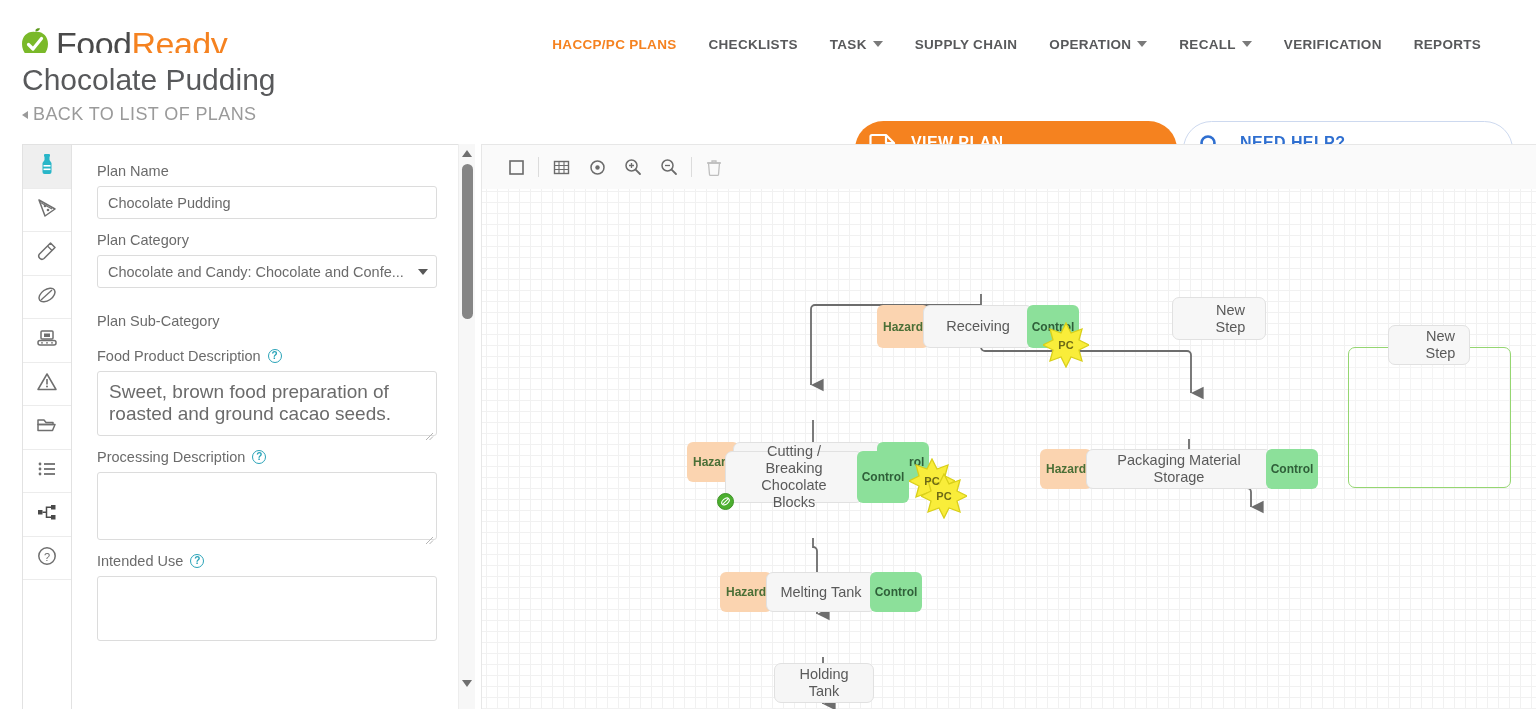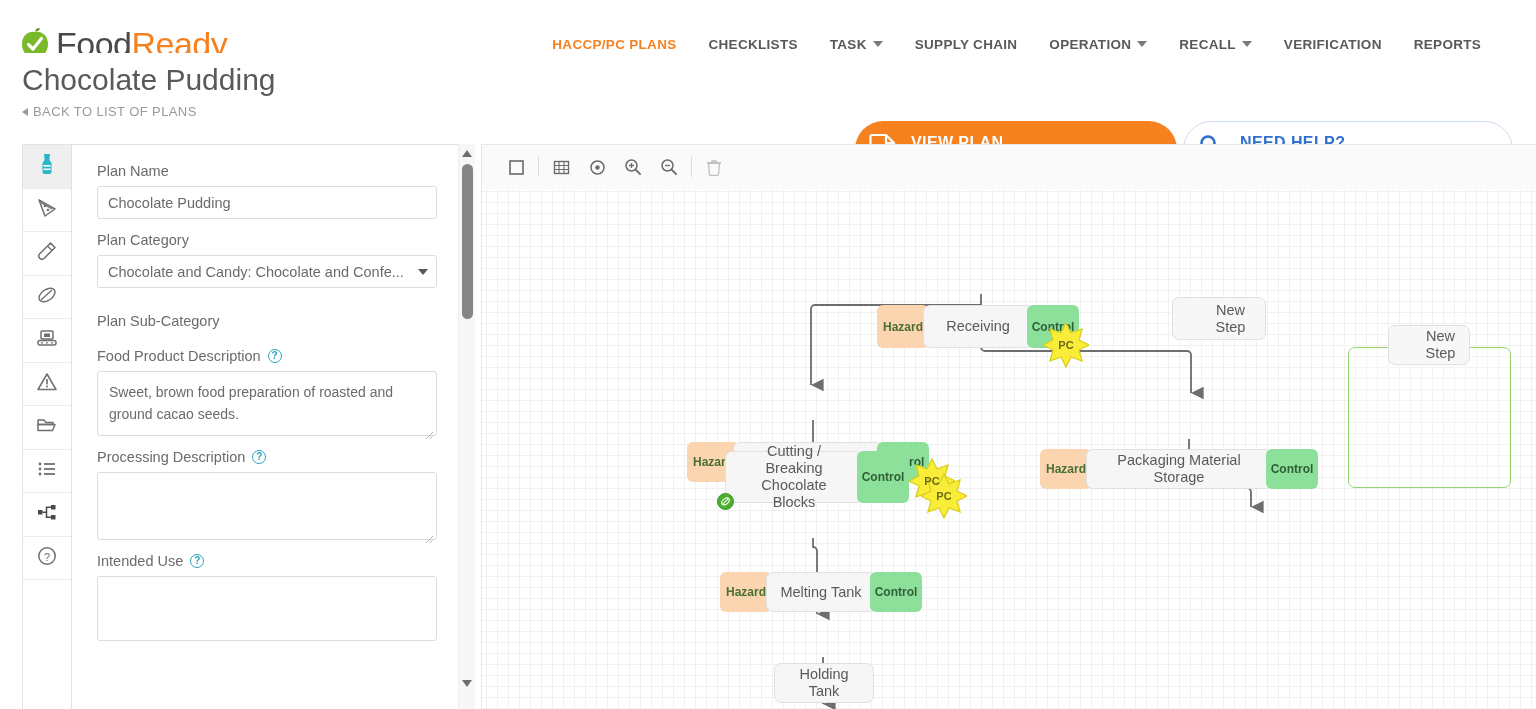--- a/index.html
+++ b/index.html
@@ -31,21 +31,21 @@
     display: flex; align-items: center; gap: 6px;
   }
   .nav-item.active { color: #f58220; }
   .caret { display: inline-block; width: 0; height: 0;
     border-left: 5px solid transparent; border-right: 5px solid transparent;
     border-top: 6px solid #7a7a7a; }
 
   
   .header { position: absolute; left: 0; top: 53px; width: 1536px; height: 83px; background: #fff; }
   .page-title { position: absolute; left: 22px; top: 10px; font-size: 30px; color: #58595b; font-weight: 400; }
-  .back-link { position: absolute; left: 22px; top: 51px; font-size: 13px; color: #9a9a9a;
+  .back-link { position: absolute; left: 22px; top: 51px; font-size: 18px; color: #9a9a9a;
     letter-spacing: .4px; cursor: pointer; display: flex; align-items: center; gap: 5px; }
   .back-arrow { width: 0; height: 0; border-top: 4px solid transparent;
     border-bottom: 4px solid transparent; border-right: 6px solid #9a9a9a; }
 
   .hdr-btn { position: absolute; top: 68px; height: 57px; border-radius: 29px;
     display: flex; align-items: center; cursor: pointer; }
   .btn-viewplan { left: 855px; width: 322px; background: #f5821f; }
   .btn-needhelp { left: 1183px; width: 330px; background: #fff; border: 1px solid #cdd9ef; }
   .btn-ico { width: 56px; display: flex; align-items: center; justify-content: center; }
   .btn-txt { display: flex; flex-direction: column; justify-content: center; }
@@ -72,21 +72,21 @@
   .fld-input, .fld-select {
     width: 340px; height: 33px; border: 1px solid #dcdcdc; border-radius: 3px;
     background: #fff; font-size: 14.5px; color: #6b6b6b; padding: 0 10px;
     display: flex; align-items: center; margin-bottom: 13px; position: relative;
   }
   .fld-select .sel-caret { position: absolute; right: 10px; width: 0; height: 0;
     border-left: 5px solid transparent; border-right: 5px solid transparent; border-top: 6px solid #585858; }
   .fld-select.cat .sel-caret { right: 8px; }
   .sel-val { overflow: hidden; white-space: nowrap; }
   .fld-ta { width: 340px; border: 1px solid #dcdcdc; border-radius: 3px; background: #fff;
-    font-size: 14px; color: #6b6b6b; padding: 9px 11px; line-height: 22px; position: relative;
+    font-size: 19px; color: #6b6b6b; padding: 9px 11px; line-height: 22px; position: relative;
     margin-bottom: 13px; }
   .ta-h1 { height: 65px; }
   .ta-h2 { height: 68px; }
   .ta-grip { position: absolute; right: 2px; bottom: 1px; width: 10px; height: 10px; }
   .gap-lg { height: 12px; }
 
   .panel-scroll { position: absolute; left: 458px; top: 144px; width: 17px; height: 565px;
     background: #f7f7f7; border-left: 1px solid #ededed; }
   .ps-arrow { position: absolute; left: 3px; width: 0; height: 0; }
   .ps-up { top: 6px; border-left: 5.5px solid transparent; border-right: 5.5px solid transparent; border-bottom: 7px solid #6f6f6f; }

